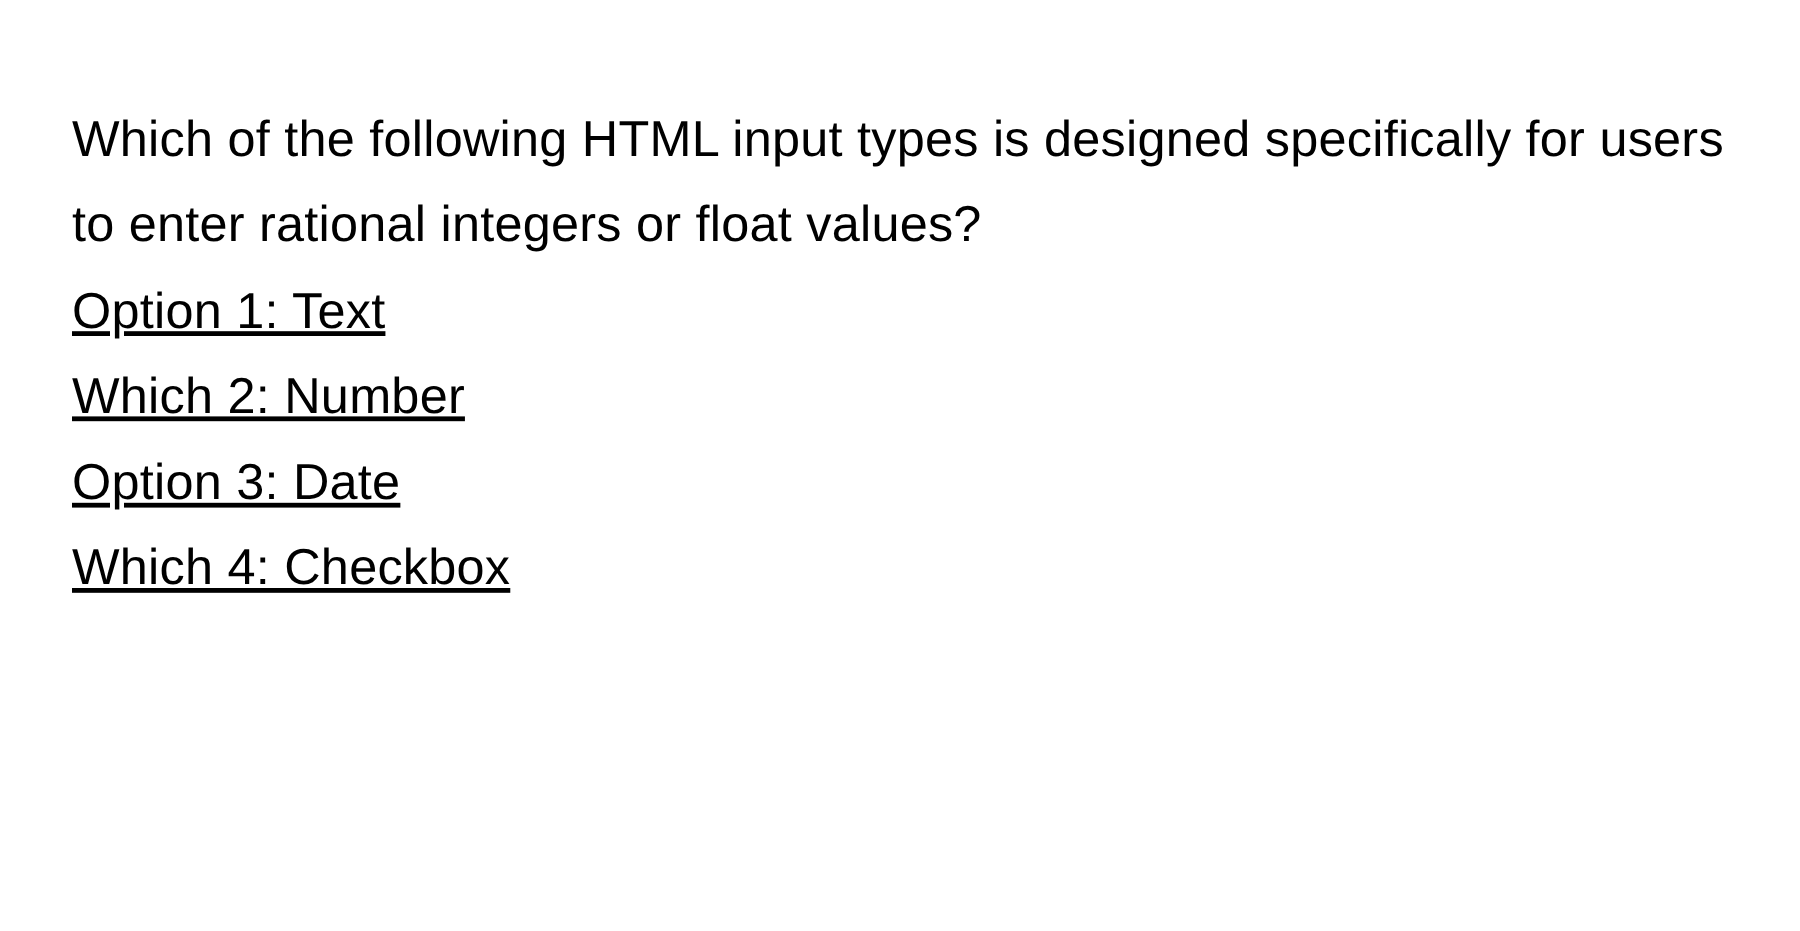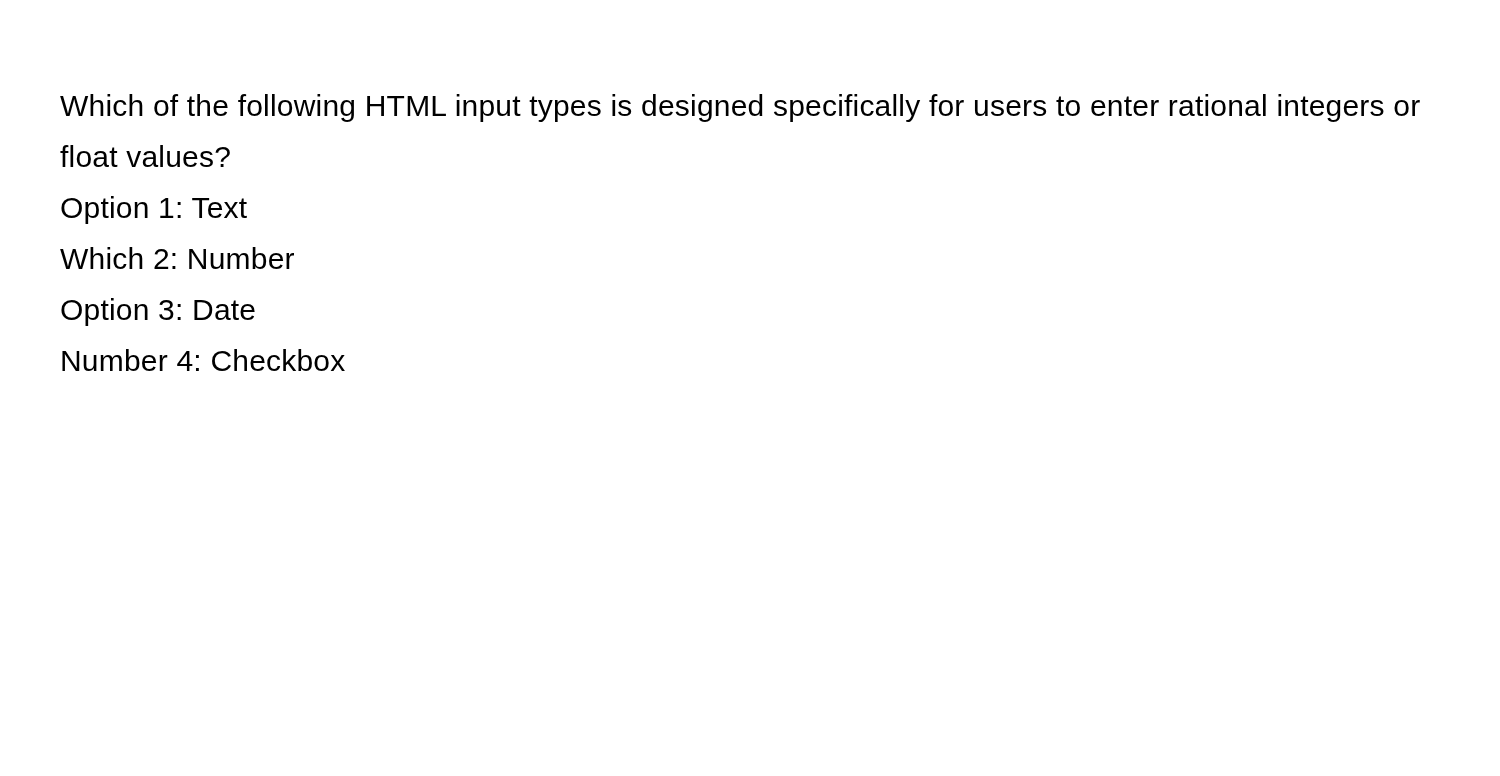--- a/index.html
+++ b/index.html
@@ -9,33 +9,34 @@
     }
     body {
       width: 1500px;
       height: 776px;
       background: #ffffff;
       font-family: -apple-system, BlinkMacSystemFont, "Segoe UI", Helvetica, Arial, sans-serif;
       color: #000000;
       padding: 80px 60px;
     }
     .content {
-      font-size: 30px;
+      font-size: 42px;
       line-height: 1.7;
       letter-spacing: 0.2px;
     }
     .question {
       margin-bottom: 0;
     }
     .option {
       display: block;
+      text-decoration: underline;
     }
   </style>
 </head>
 <body>
 
 <div class="content">
   <div class="question">Which of the following HTML input types is designed specifically for users to enter rational integers or float values?</div>
   <div class="option">Option 1: Text</div>
   <div class="option">Which 2: Number</div>
   <div class="option">Option 3: Date</div>
-  <div class="option">Number 4: Checkbox</div>
+  <div class="option">Which 4: Checkbox</div>
 </div>
 
 </body></html>

